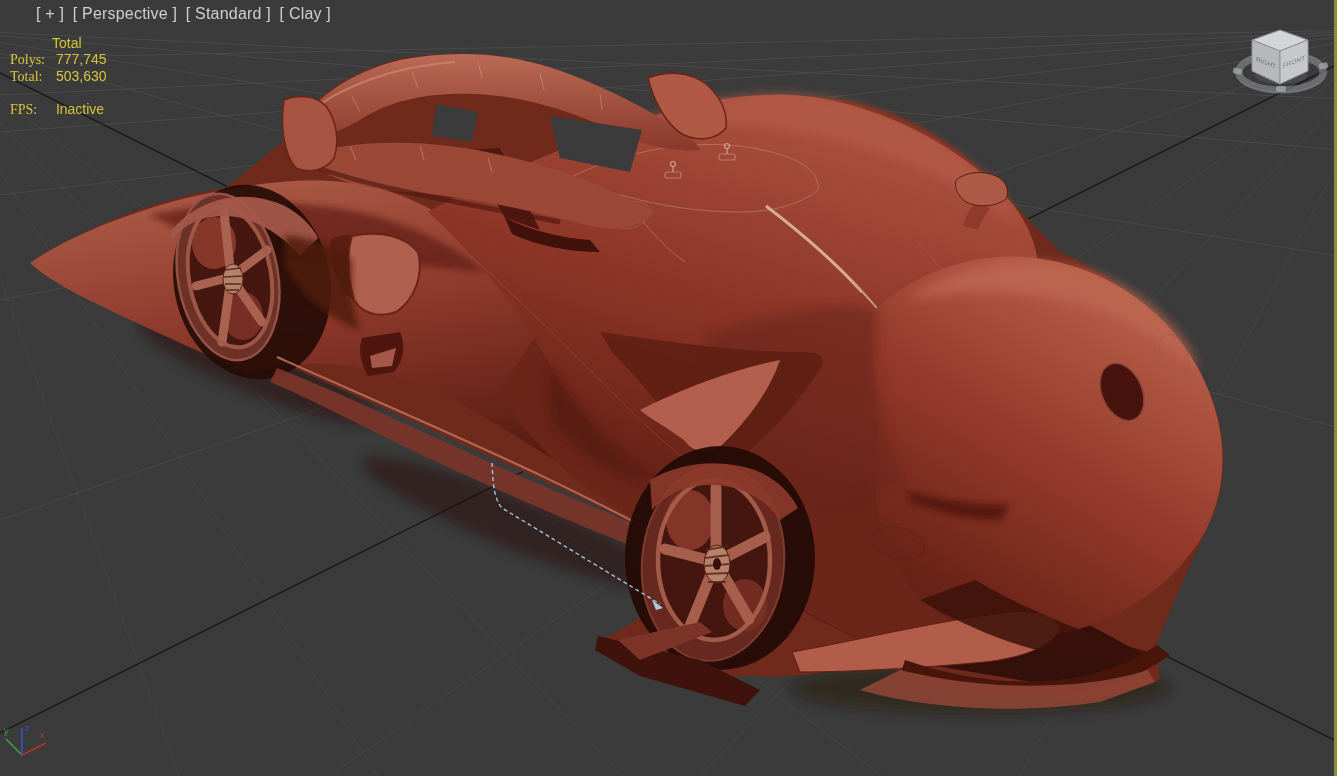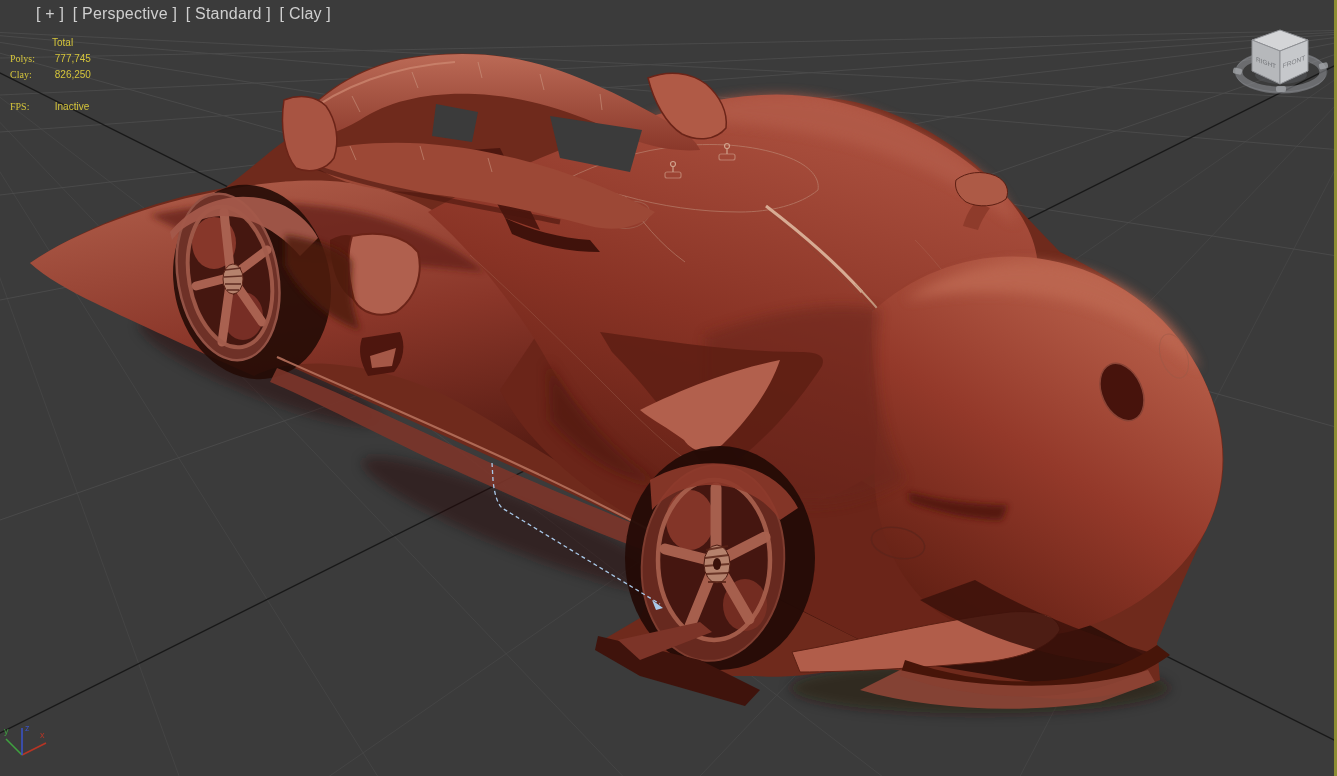--- a/index.html
+++ b/index.html
@@ -10,21 +10,21 @@
     user-select:none;
   }
   .scene-svg{position:absolute;left:0;top:0;}
   .vp-border{position:absolute;right:0;top:0;width:3px;height:776px;background:#8d8d33;}
   .vp-label{
     position:absolute;left:5px;top:5px;color:#cfcfcf;font-size:16px;
     letter-spacing:.2px;white-space:nowrap;cursor:default;margin-left:31px;
   }
   .vp-label span{margin-right:4px;}
   .stats{
-    position:absolute;left:10px;top:35px;color:#d5c53b;font-size:10px;line-height:16px;
+    position:absolute;left:10px;top:35px;color:#d5c53b;font-size:14px;line-height:16px;
   }
   .stats .row{white-space:nowrap;}
   .stats .lbl{display:inline-block;width:42px;font-family:Liberation Serif, serif;}
   .stats .gap{height:16px;}
   svg text{font-family:"Liberation Sans","DejaVu Sans",sans-serif;}
 </style>
 </head>
 <body>
 
 <div class="viewport">
@@ -388,22 +388,22 @@
 
 <div class="stats">
   <div class="row">
     <span class="lbl"></span><span>Total</span>
   </div>
   <div class="row">
     <span class="lbl">Polys:</span>
     <span>777,745</span>
   </div>
   <div class="row">
-    <span class="lbl">Clay:</span>
-    <span>826,250</span>
+    <span class="lbl">Total:</span>
+    <span>503,630</span>
   </div>
   <div class="gap"></div>
   <div class="row">
     <span class="lbl">FPS:</span>
     <span>Inactive</span>
   </div>
 </div>
 
 <div class="vp-border"></div>
 

